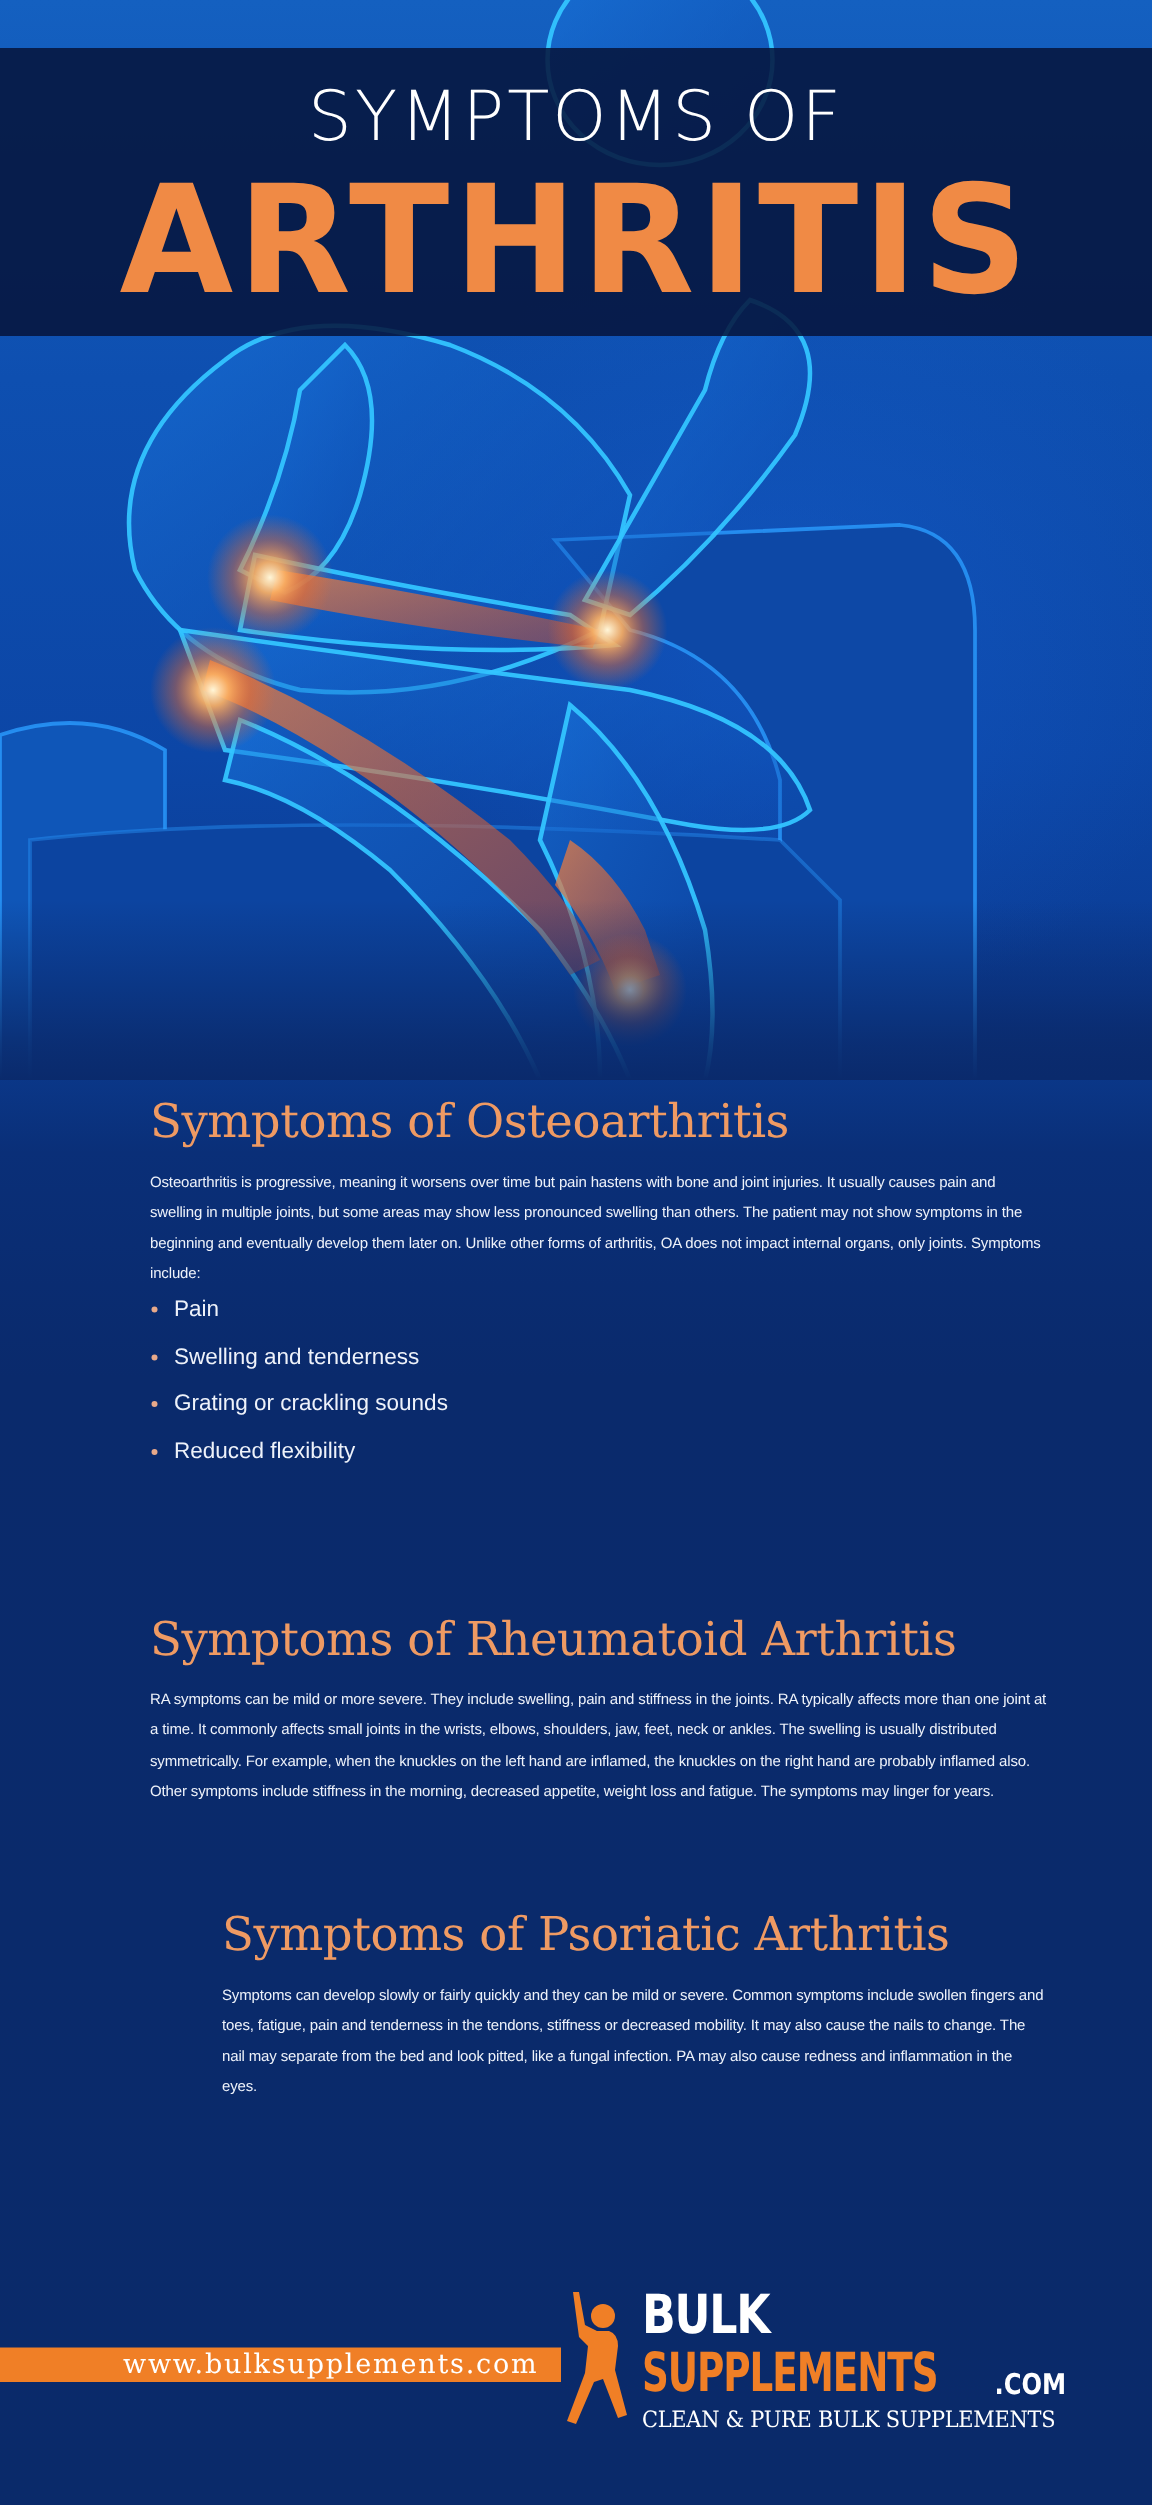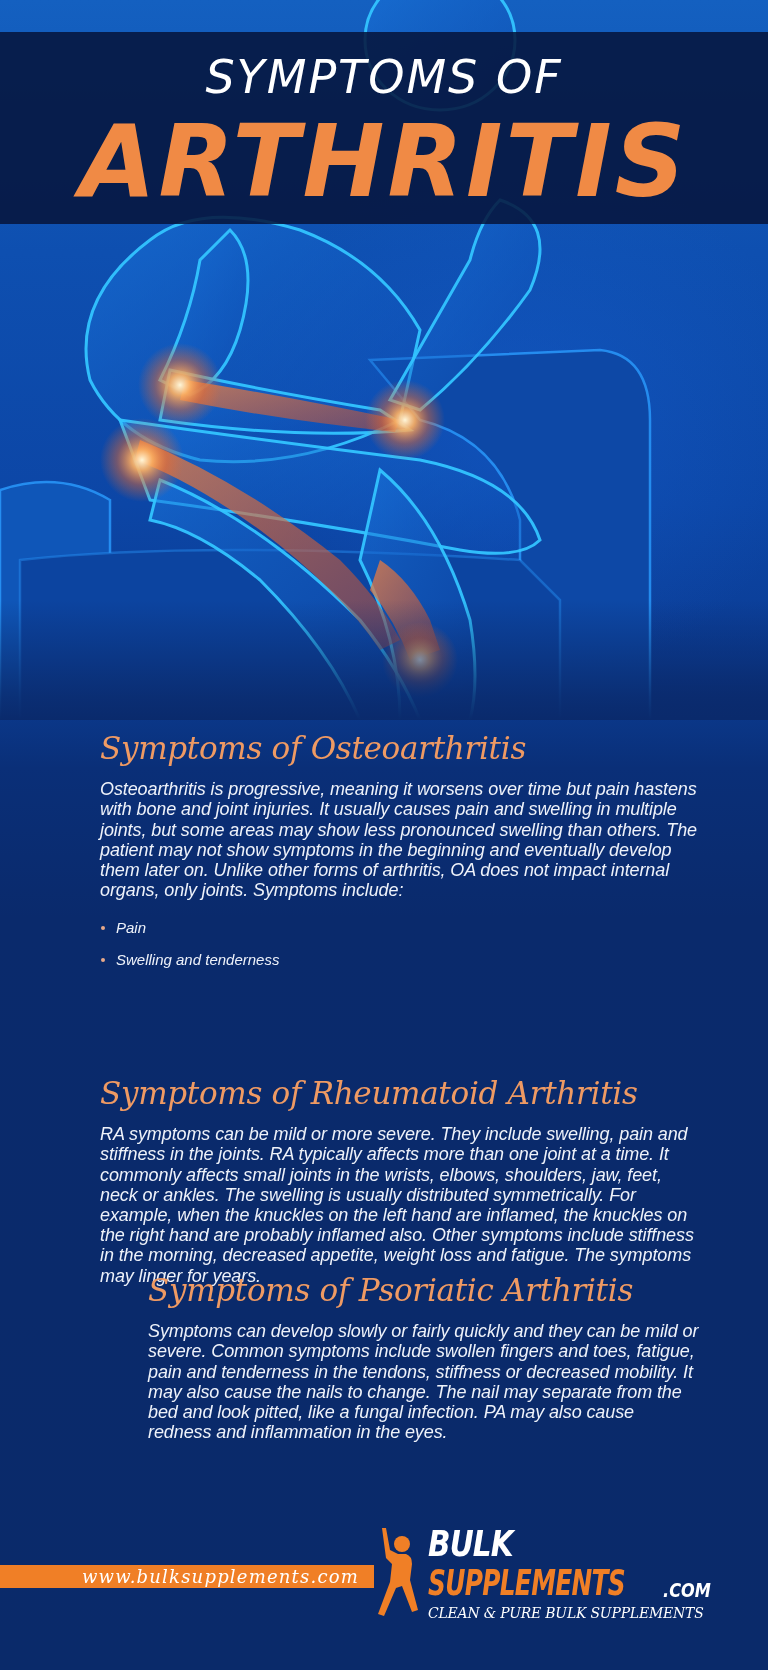--- a/index.html
+++ b/index.html
@@ -2,21 +2,20 @@
 <html><head>
   <meta charset="utf-8">
   <style>
     * { box-sizing: border-box; margin: 0; padding: 0; }
     html, body { width: 768px; height: 1670px; overflow: hidden; background: #0b2a6e; }
     body { font-family: "Liberation Sans", sans-serif; position: relative; }
 
     .page {
       position: relative; width: 768px; height: 1670px; overflow: hidden;
       background: linear-gradient(180deg, #0d4aa8 0%, #0c47a3 30%, #0b3f98 40%, #0a2f78 46%, #0a2a6c 55%, #0a2a6a 100%);
-      font-style: italic;
     }
 
     
     .hero {
       position: absolute; left: 0; top: 0; width: 768px; height: 720px; overflow: hidden;
       background:
         radial-gradient(ellipse 420px 380px at 520px 420px, rgba(20,90,200,0.55), rgba(10,60,160,0) 70%),
         linear-gradient(180deg, #1460c0 0%, #0e4fb0 35%, #0c46a6 70%, #0b3c94 92%, #0a2f78 100%);
     }
     .hero svg { position: absolute; left: 0; top: 0; }
@@ -45,23 +44,23 @@
 
     
     .content { position: absolute; left: 100px; top: 730px; width: 600px; }
     .section h2 {
       font-family: "DejaVu Serif", serif; font-weight: normal;
       color: #ef9a63; font-size: 31px; letter-spacing: -0.3px; line-height: 1.2;
       margin-bottom: 12px;
     }
     .section p {
       color: #eef2fa; font-family: "Liberation Sans", sans-serif;
-      font-size: 18px; line-height: 20.2px; letter-spacing: -0.1px;
-    }
-    .section ul { list-style: none; margin-top: 18px; }
+      font-size: 10px; line-height: 20.2px; letter-spacing: -0.1px;
+    }
+    .section ul { list-style: none; margin-top: 3px; }
     .section li {
       position: relative; color: #eef2fa; font-size: 15px; line-height: 20px;
       padding-left: 16px; margin-bottom: 11.6px;
     }
     .bullet {
       position: absolute; left: 1px; top: 8px; width: 4px; height: 4px; border-radius: 50%;
       background: #e8a98a;
     }
     .sec-oa { position: absolute; left: 0; top: 0; }
     .sec-ra { position: absolute; left: 0; top: 345px; }
@@ -172,20 +171,22 @@
   </div>
 
   <div class="content">
 
     <div class="section sec-oa">
       <h2>Symptoms of Osteoarthritis</h2>
       <p>Osteoarthritis is progressive, meaning it worsens over time but pain hastens with bone and joint injuries. It usually causes pain and swelling in multiple joints, but some areas may show less pronounced swelling than others. The patient may not show symptoms in the beginning and eventually develop them later on. Unlike other forms of arthritis, OA does not impact internal organs, only joints. Symptoms include:</p>
       <ul>
         <li><span class="bullet"></span><span>Pain</span></li>
         <li><span class="bullet"></span><span>Swelling and tenderness</span></li>
+        <li><span class="bullet"></span><span>Grating or crackling sounds</span></li>
+        <li><span class="bullet"></span><span>Reduced flexibility</span></li>
       </ul>
     </div>
 
     <div class="section sec-ra">
       <h2>Symptoms of Rheumatoid Arthritis</h2>
       <p>RA symptoms can be mild or more severe. They include swelling, pain and stiffness in the joints. RA typically affects more than one joint at a time. It commonly affects small joints in the wrists, elbows, shoulders, jaw, feet, neck or ankles. The swelling is usually distributed symmetrically. For example, when the knuckles on the left hand are inflamed, the knuckles on the right hand are probably inflamed also. Other symptoms include stiffness in the morning, decreased appetite, weight loss and fatigue. The symptoms may linger for years.</p>
     </div>
 
     <div class="section sec-pa">
       <h2>Symptoms of Psoriatic Arthritis</h2>

